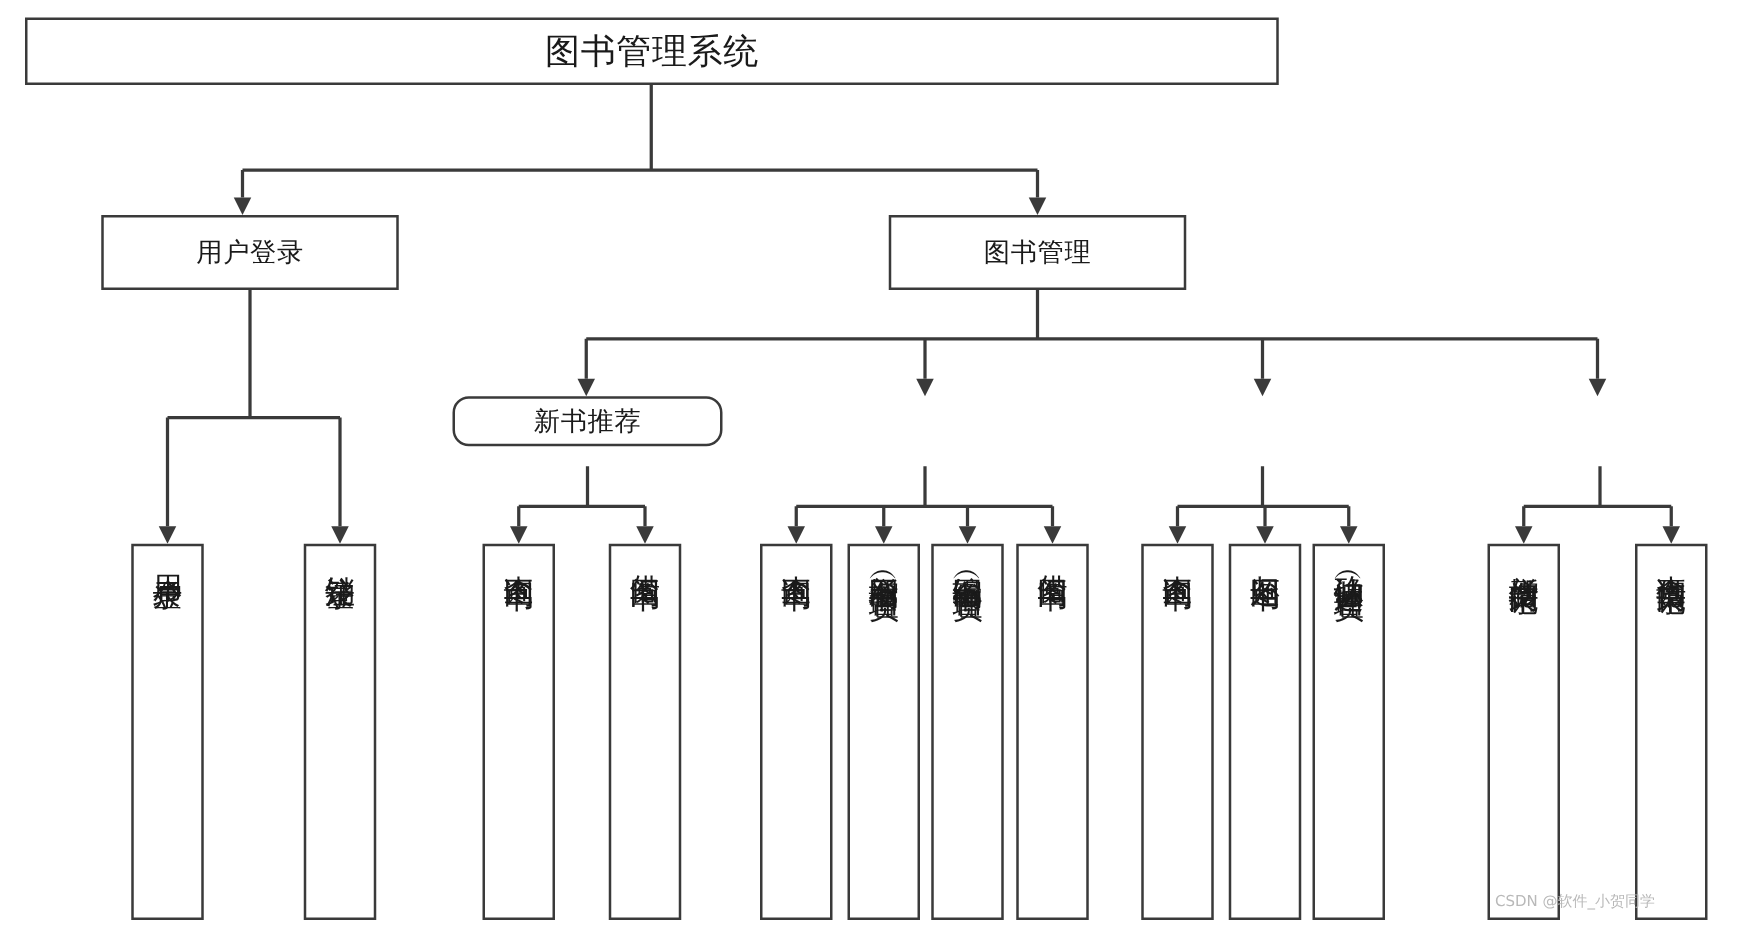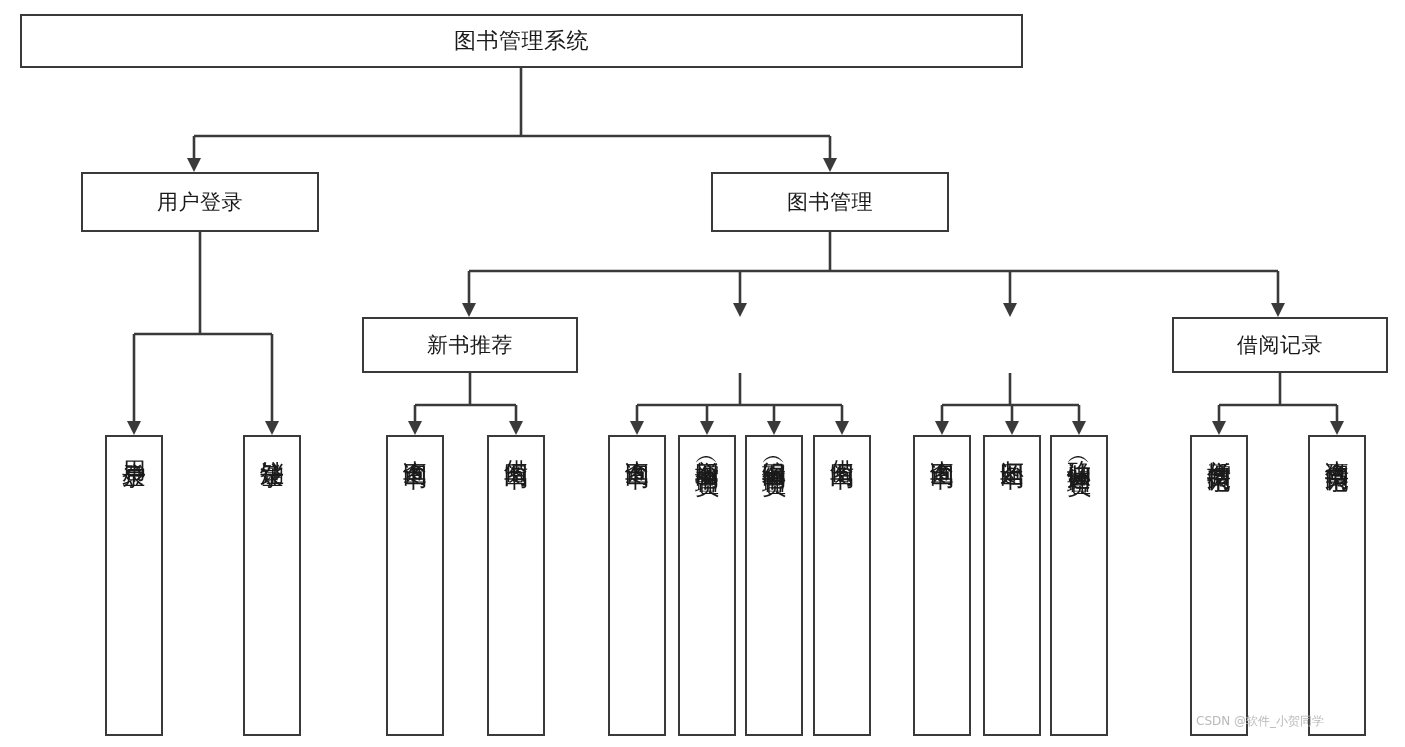--- a/index.html
+++ b/index.html
@@ -37,21 +37,21 @@
     display: block;
     text-align: center;
     line-height: 1.08;
     letter-spacing: 0.5px;
   }
   
   .node.horiz .label {
     font-size: 21px;
   }
   .node.root .label {
-    font-size: 22px;
+    font-size: 28px;
   }
   
   .node.vert {
     align-items: flex-start;
     padding-top: 4px;
   }
   .node.vert .label {
     writing-mode: vertical-rl;
     text-orientation: upright;
     font-size: 24px;
@@ -142,25 +142,22 @@
     <span class="label">图书管理系统</span>
   </div>
 
   <div class="node horiz" style="left: 81px; top: 172px; width: 238px; height: 60px;">
     <span class="label">用户登录</span>
   </div>
   <div class="node horiz" style="left: 711px; top: 172px; width: 238px; height: 60px;">
     <span class="label">图书管理</span>
   </div>
 
-  <div class="node horiz" style="left: 362px; top: 317px; width: 216px; height: 56px;">
+  <div class="node horiz" style="left: 362px; top: 317px; width: 216px; height: 40px; border-radius: 13px;">
     <span class="label">新书推荐</span>
-  </div>
-  <div class="node horiz" style="left: 1172px; top: 317px; width: 216px; height: 56px;">
-    <span class="label">借阅记录</span>
   </div>
 
   <div class="node vert" style="left: 105px; top: 435px; width: 58px; height: 301px;">
     <span class="label">用户登录</span>
   </div>
   <div class="node vert" style="left: 243px; top: 435px; width: 58px; height: 301px;">
     <span class="label">注销登录</span>
   </div>
   <div class="node vert" style="left: 386px; top: 435px; width: 58px; height: 301px;">
     <span class="label">查询图书</span>

